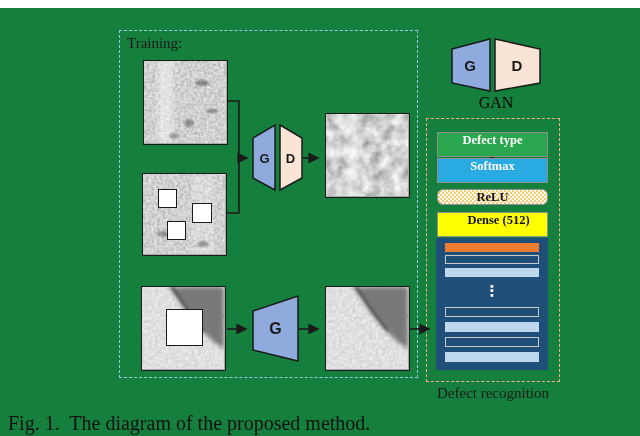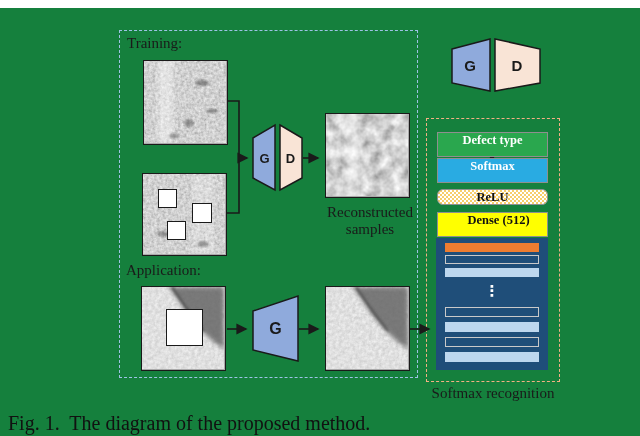--- a/index.html
+++ b/index.html
@@ -98,21 +98,20 @@
       <filter id="f-blur1">
           <feGaussianBlur stdDeviation="1"></feGaussianBlur>
         </filter>
     </defs>
   </svg>
 
   <div id="recon-box" class="abs"></div>
   <div id="recog-box" class="abs"></div>
 
   <div class="abs sec-label" style="left:127px;top:27px;">Training:</div>
-  <div class="abs sec-label" style="left:126px;top:254px;">Application:</div>
 
   <div class="photo" style="left:143px;top:52px;width:85px;height:85px;">
     <svg width="82" height="82">
       <rect width="82" height="82" filter="url(#f-grain)"></rect>
       <rect x="14" y="0" width="15" height="82" fill="#ffffff" opacity="0.4" filter="url(#f-blur)"></rect>
       <ellipse cx="58" cy="22" rx="7" ry="3" fill="#2c2c2c" opacity="0.45" filter="url(#f-blur1)"></ellipse>
       <ellipse cx="45" cy="62" rx="5" ry="4" fill="#2c2c2c" opacity="0.4" filter="url(#f-blur1)"></ellipse>
       <ellipse cx="68" cy="50" rx="6" ry="2.5" fill="#2c2c2c" opacity="0.4" filter="url(#f-blur1)"></ellipse>
       <ellipse cx="30" cy="75" rx="5" ry="3" fill="#2c2c2c" opacity="0.35" filter="url(#f-blur1)"></ellipse>
     </svg>
@@ -130,24 +129,20 @@
     <div class="hole" style="left:24px;top:47px;width:19px;height:19px;"></div>
   </div>
 
   <div class="photo" style="left:325px;top:105px;width:85px;height:85px;">
     <svg width="82" height="82">
       <rect width="82" height="82" filter="url(#f-blob)"></rect>
       <rect x="18" y="0" width="14" height="82" fill="#ffffff" opacity="0.3" filter="url(#f-blur)"></rect>
     </svg>
   </div>
 
-  <div class="abs sec-label" style="left:325px;top:196px;width:90px;text-align:center;line-height:17px;">
-    <div>Reconstructed</div>
-    <div>samples</div>
-  </div>
 
   <div class="photo" style="left:141px;top:278px;width:85px;height:85px;">
     <svg width="82" height="82">
       <rect width="82" height="82" filter="url(#f-soft)"></rect>
       <path d="M26,0 L82,0 L82,62 C66,52 50,34 41,20 C36,12 31,5 26,0 Z" fill="#5f5f5f" opacity="0.8" filter="url(#f-blur)"></path>
       <path d="M30,0 L48,26 L62,44" stroke="#3a3a3a" stroke-width="2.5" fill="none" opacity="0.6" filter="url(#f-blur1)"></path>
     </svg>
     <div class="hole" style="left:24px;top:22px;width:37px;height:37px;"></div>
   </div>
 
@@ -174,33 +169,34 @@
     <polygon points="452,41 490,31 490,83 452,75" stroke="#1a1a1a" stroke-width="1.5" fill="#8FAADC"></polygon>
     <polygon points="495,31 540,41 540,75 495,83" stroke="#1a1a1a" stroke-width="1.5" fill="#F9E4D6"></polygon>
   </svg>
 
   <div class="glyph" style="left:254px;top:143px;width:21px;font-size:13px;">G</div>
   <div class="glyph" style="left:280px;top:143px;width:21px;font-size:13px;">D</div>
   <div class="glyph" style="left:261px;top:312px;width:29px;font-size:16px;">G</div>
   <div class="glyph" style="left:455px;top:49px;width:30px;font-size:15px;">G</div>
   <div class="glyph" style="left:502px;top:49px;width:30px;font-size:15px;">D</div>
 
+  <div class="abs" style="left:452px;top:86px;width:88px;text-align:center;font-size:16px;">GAN</div>
 
   <div class="bar bar-green" style="top:124px;">Defect type</div>
   <div class="bar bar-blue" style="top:150px;">Softmax</div>
   <div class="bar checker" style="top:181px;height:16px;">ReLU</div>
   <div class="bar bar-yellow" style="top:204px;padding-left:12px;">Dense (512)</div>
 
   <div id="network-panel" class="abs">
       <div class="nbar nbar-orange"></div>
       <div class="nbar nbar-checker"></div>
       <div class="nbar nbar-lightblue"></div>
       <div class="nbar">⋮</div>
       <div class="nbar nbar-checker"></div>
       <div class="nbar nbar-lightblue"></div>
       <div class="nbar nbar-checker"></div>
       <div class="nbar nbar-lightblue"></div>
     </div>
 
-  <div class="abs sec-label" style="left:426px;top:377px;width:134px;text-align:center;">Softmax recognition</div>
+  <div class="abs sec-label" style="left:426px;top:377px;width:134px;text-align:center;">Defect recognition</div>
 
   <div id="caption" class="abs">Fig. 1.  The diagram of the proposed method.</div>
 </div>
 
 </body></html>

